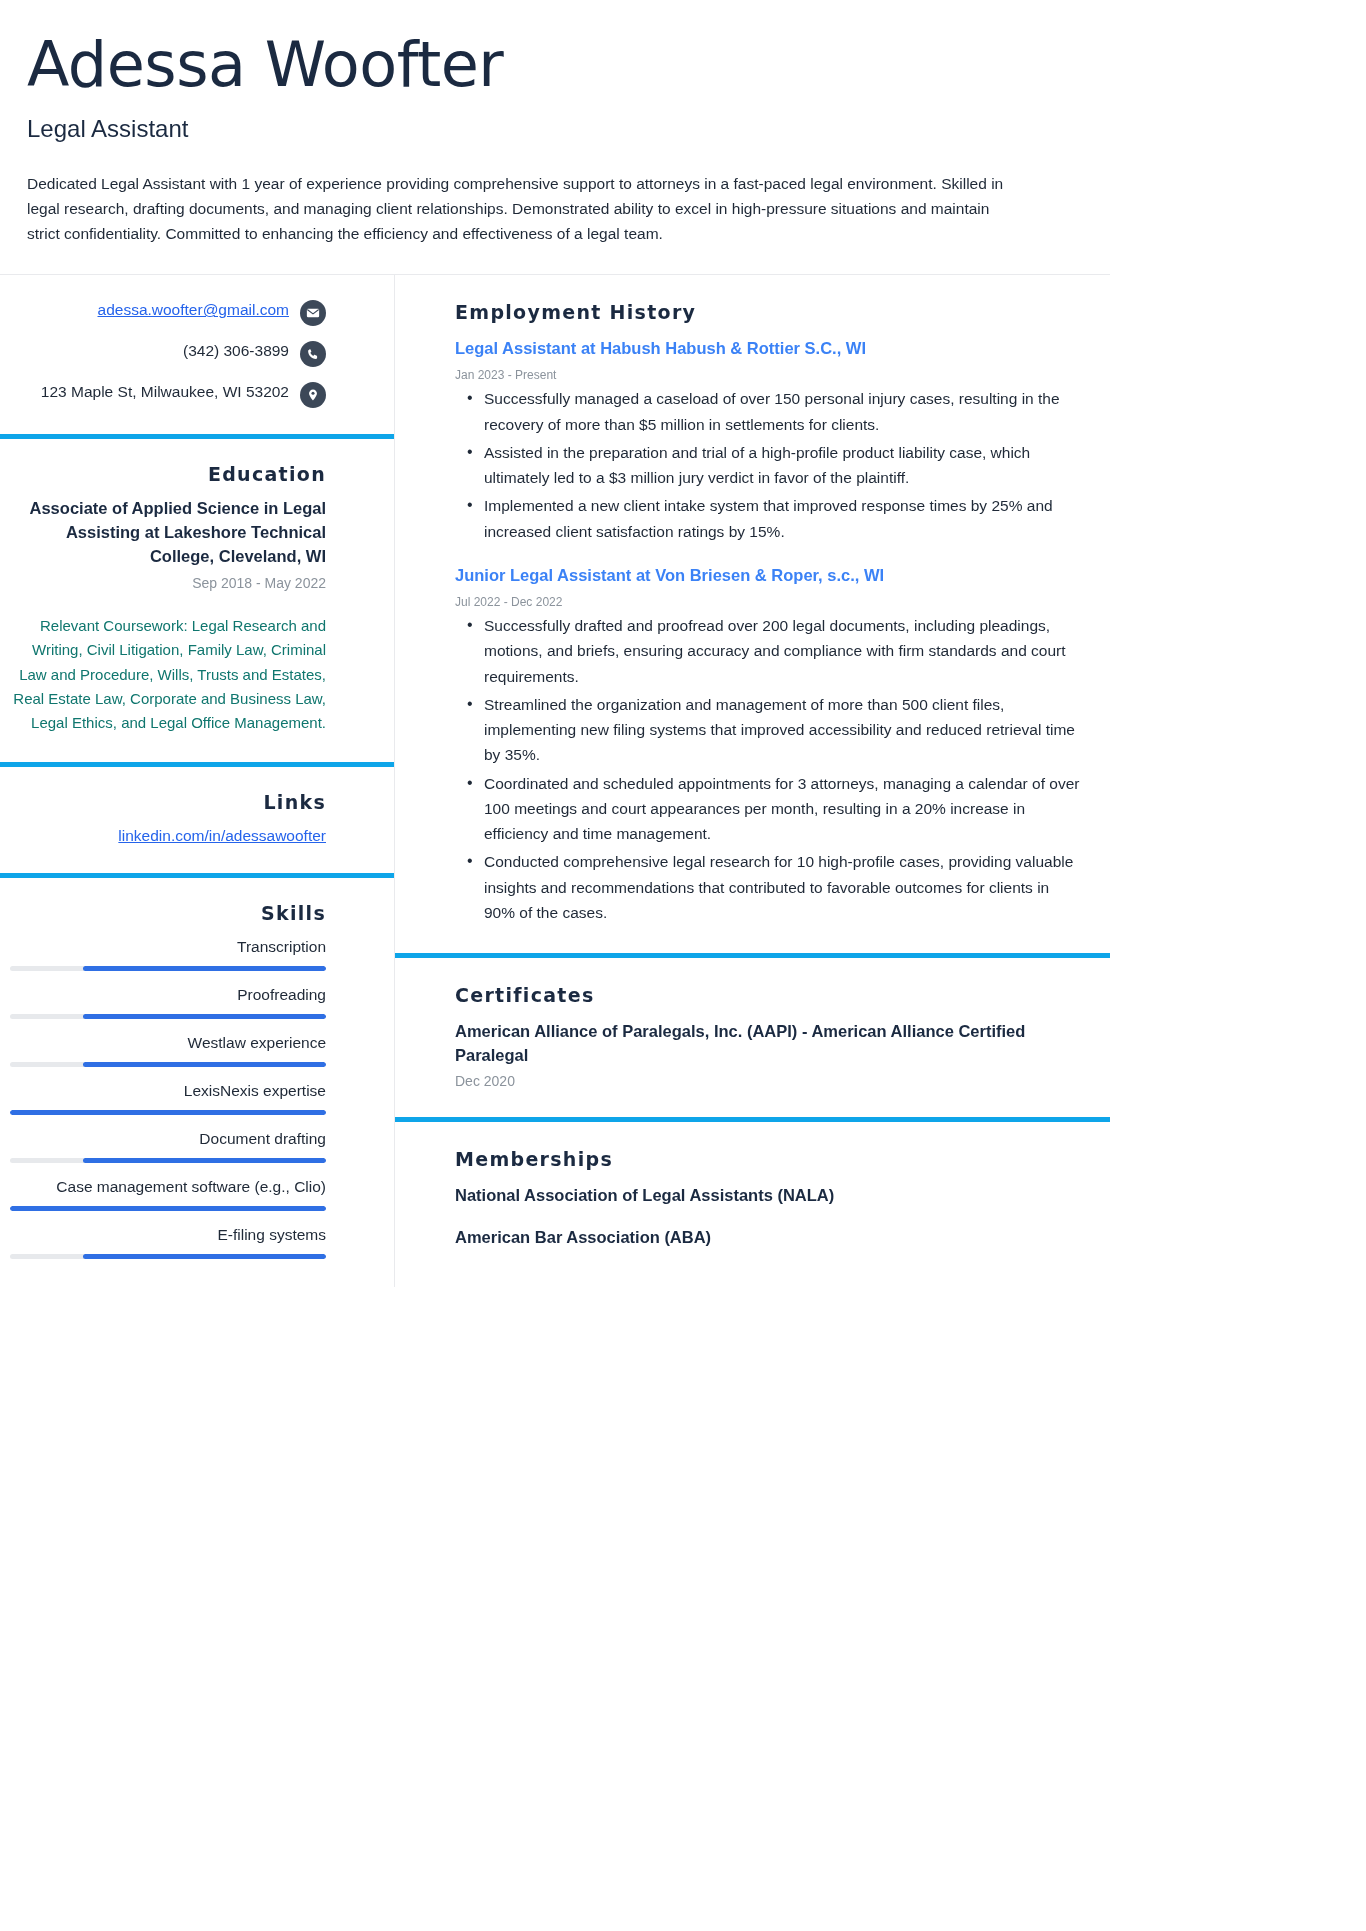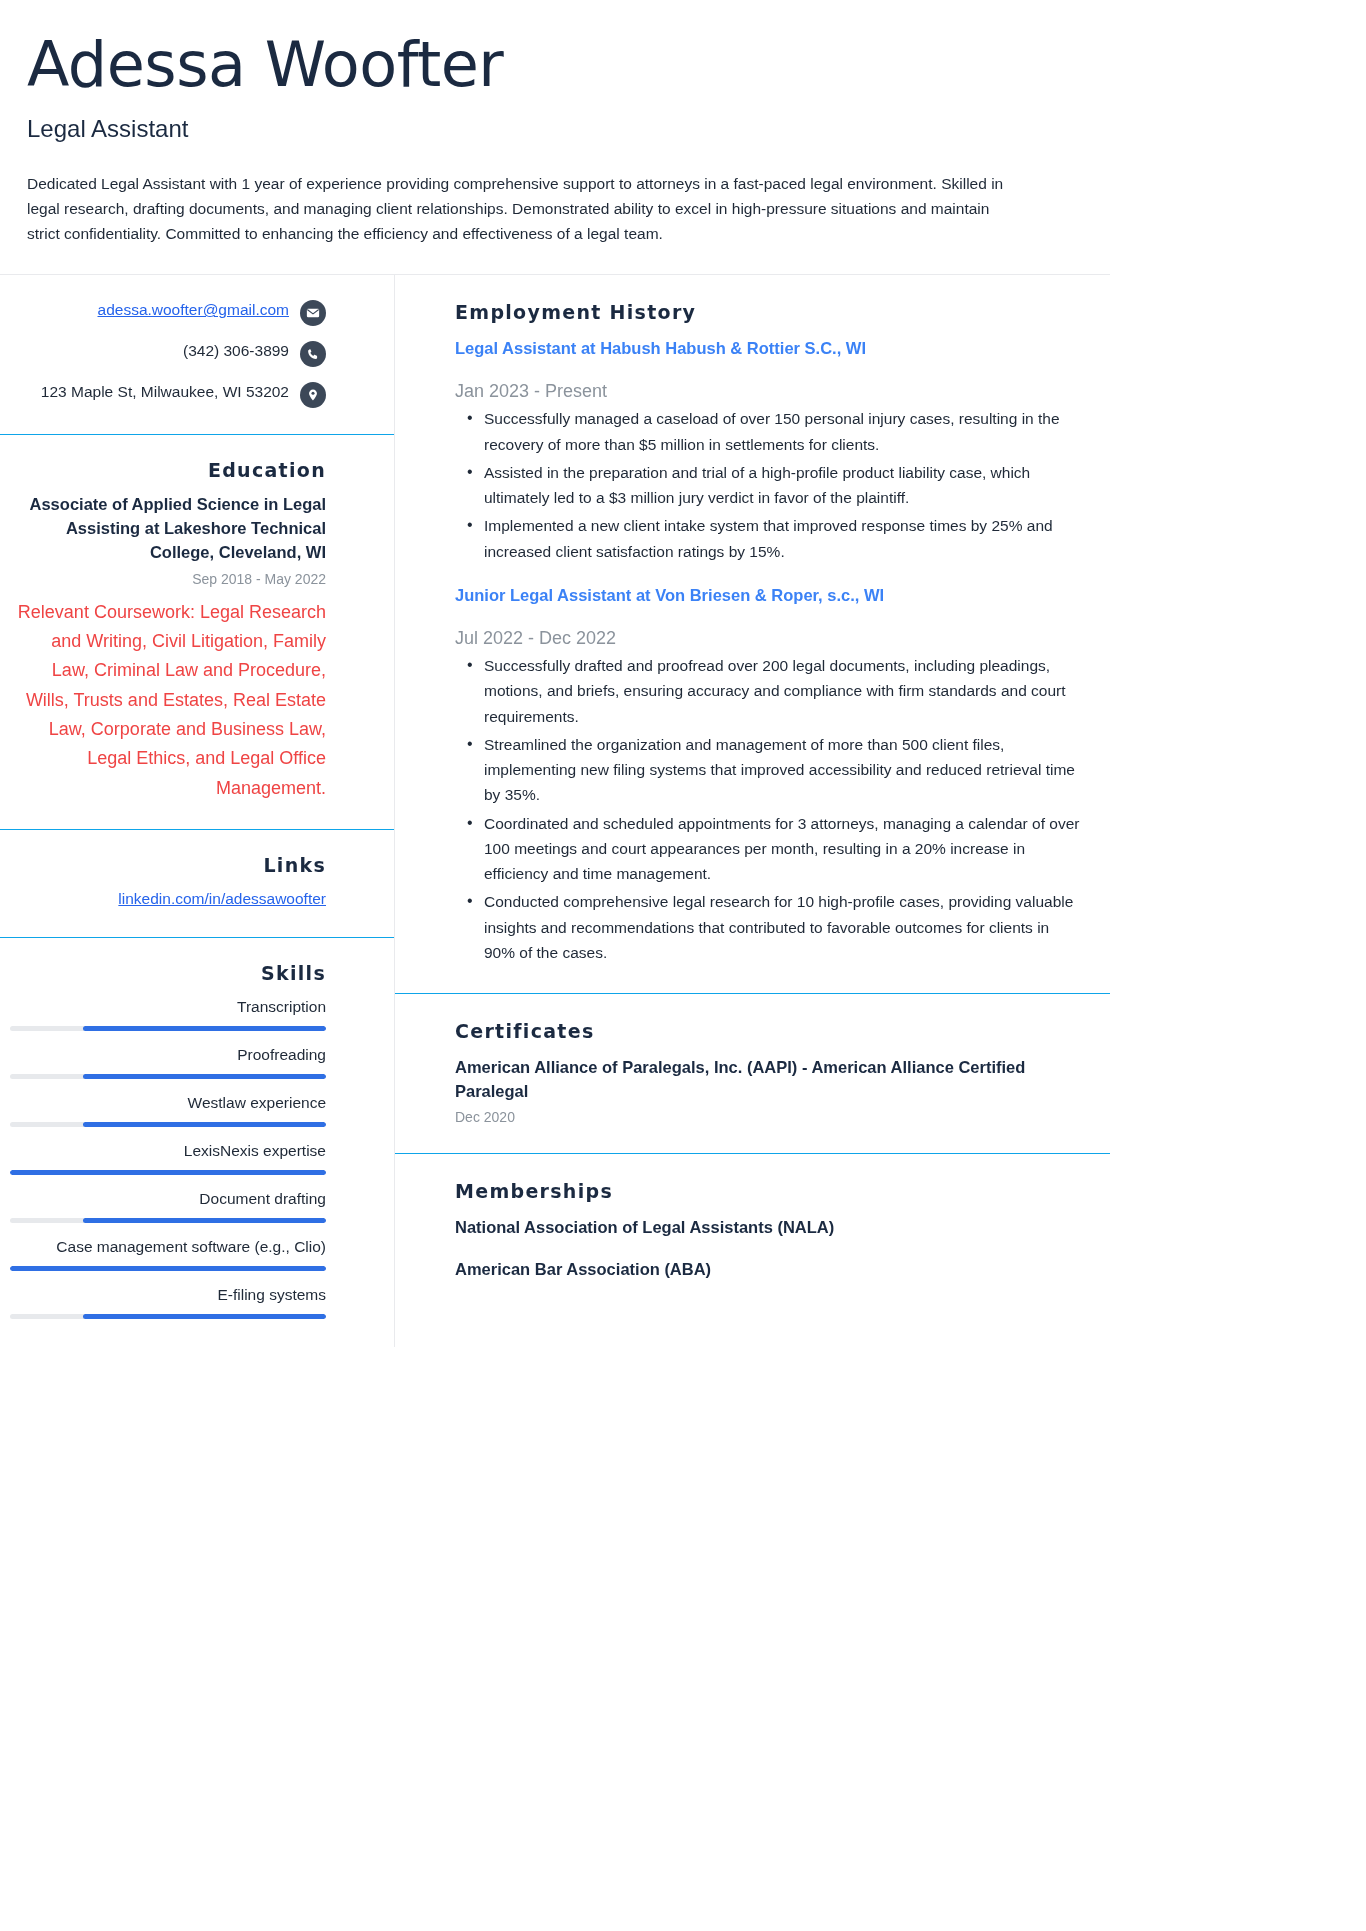--- a/index.html
+++ b/index.html
@@ -63,21 +63,21 @@
     flex: 0 0 395px;
     border-right: 1px solid #e9eaed;
   }
 
   .col-right {
     flex: 1 1 auto;
   }
 
   .block {
     padding: 22px 65px 22px 65px;
-    border-bottom: 1px solid #0ea5e9;
+    border-bottom: 5px solid #0ea5e9;
   }
   .block.last { border-bottom: none; }
 
   .col-left .block {
     padding: 24px 68px 26px 10px;
     text-align: right;
   }
 
   .col-right .block {
     padding: 26px 30px 28px 60px;
@@ -136,24 +136,24 @@
     color: #1b2a41;
     line-height: 1.45;
   }
   .edu-date {
     font-size: 14px;
     color: #8b939c;
     margin-top: 5px;
     line-height: 1.4;
   }
   .edu-desc {
-    font-size: 18px;
+    font-size: 15px;
     line-height: 1.63;
-    color: #ef4444;
-    margin-top: 8px;
+    color: #0f766e;
+    margin-top: 20px;
   }
 
   
   .link-line {
     font-size: 15.5px;
     color: #2563eb;
     text-decoration: underline;
     line-height: 1.45;
   }
 
@@ -186,23 +186,23 @@
   .job { margin-bottom: 20px; }
   .job:last-child { margin-bottom: 0; }
 
   .job-heading {
     font-size: 16.5px;
     font-weight: 700;
     color: #3b82f6;
     line-height: 1.4;
   }
   .job-date {
-    font-size: 18px;
+    font-size: 12px;
     color: #8b939c;
-    margin-top: 21px;
+    margin-top: 8px;
     margin-bottom: 4px;
   }
 
   .bullets {
     list-style: none;
     margin: 0;
     padding: 0;
   }
   .bullets li {
     position: relative;

